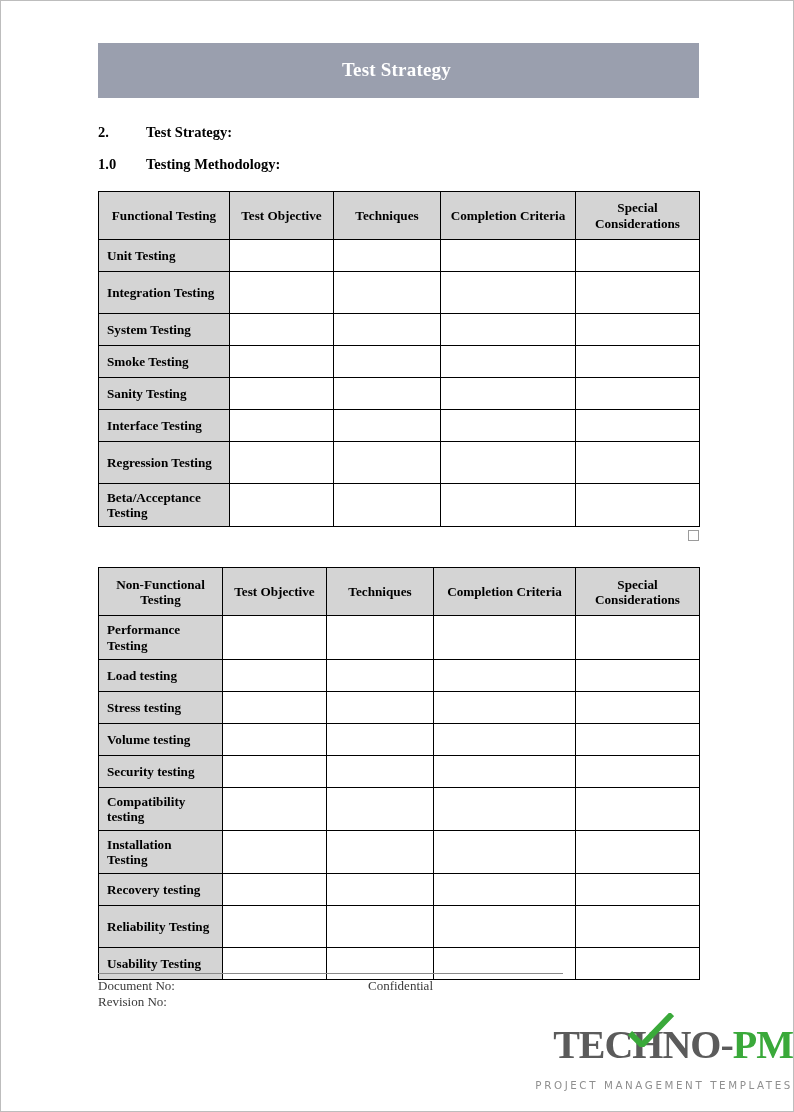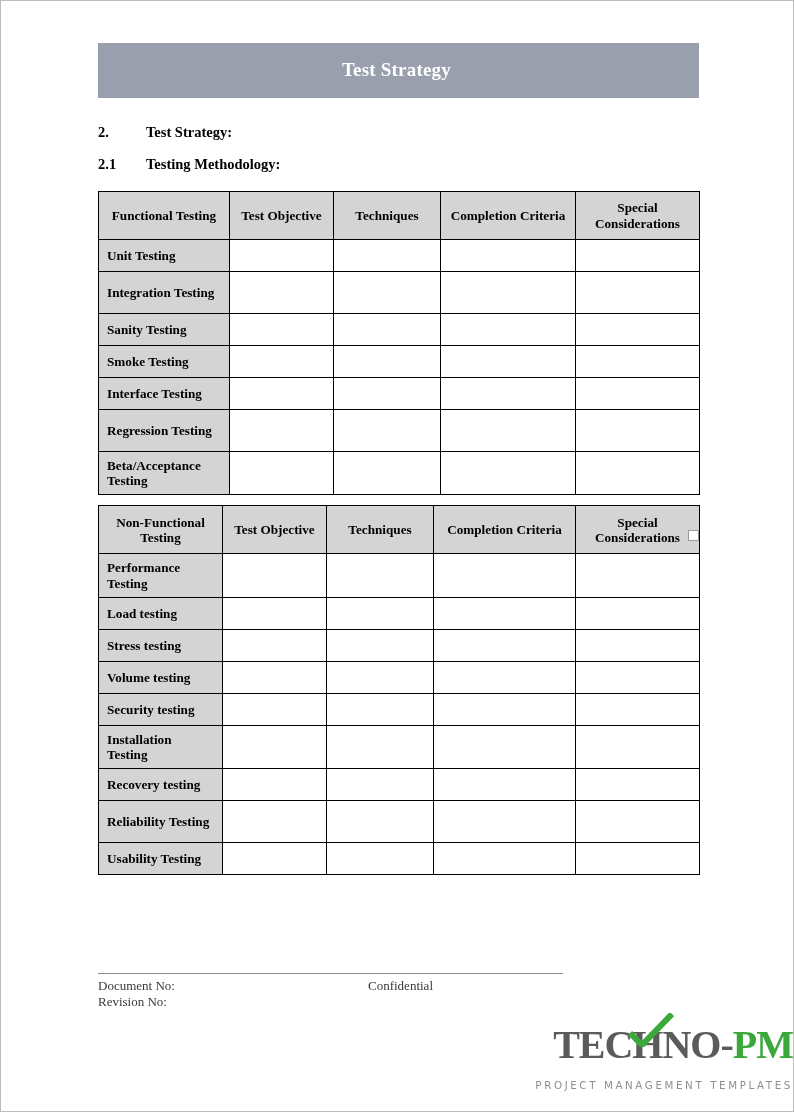--- a/index.html
+++ b/index.html
@@ -57,21 +57,21 @@
   .h-2 { margin-top: 26px; }
   .h-21 { margin-top: 15px; }
 
   
   table {
     border-collapse: collapse;
     width: 601px;
     table-layout: fixed;
   }
   .tbl-1 { margin-top: 18px; }
-  .tbl-2 { margin-top: 10px; }
+  .tbl-2 { margin-top: 40px; }
   table td, table th {
     border: 1px solid #000000;
     font-size: 13.2px;
     vertical-align: middle;
     padding: 6px 8px;
     box-sizing: border-box;
   }
   thead th {
     background: #d4d4d4;
     font-weight: bold;
@@ -174,21 +174,21 @@
   <div class="content">
 
     <div class="title-banner">Test Strategy</div>
 
     <div class="heading-row h-2">
       <div class="num">2.</div>
       <div class="txt">Test Strategy:</div>
     </div>
 
     <div class="heading-row h-21">
-      <div class="num">2.1</div>
+      <div class="num">1.0</div>
       <div class="txt">Testing Methodology:</div>
     </div>
 
     <table class="tbl-1">
       <colgroup>
         <col style="width:131px">
         <col style="width:104px">
         <col style="width:107px">
         <col style="width:135px">
         <col style="width:124px">
@@ -211,28 +211,35 @@
           <td class="blank"></td>
         </tr>
         <tr class="tall">
           <td class="rowhead">Integration Testing</td>
           <td class="blank"></td>
           <td class="blank"></td>
           <td class="blank"></td>
           <td class="blank"></td>
         </tr>
         <tr>
+          <td class="rowhead">System Testing</td>
+          <td class="blank"></td>
+          <td class="blank"></td>
+          <td class="blank"></td>
+          <td class="blank"></td>
+        </tr>
+        <tr>
+          <td class="rowhead">Smoke Testing</td>
+          <td class="blank"></td>
+          <td class="blank"></td>
+          <td class="blank"></td>
+          <td class="blank"></td>
+        </tr>
+        <tr>
           <td class="rowhead">Sanity Testing</td>
-          <td class="blank"></td>
-          <td class="blank"></td>
-          <td class="blank"></td>
-          <td class="blank"></td>
-        </tr>
-        <tr>
-          <td class="rowhead">Smoke Testing</td>
           <td class="blank"></td>
           <td class="blank"></td>
           <td class="blank"></td>
           <td class="blank"></td>
         </tr>
         <tr>
           <td class="rowhead">Interface Testing</td>
           <td class="blank"></td>
           <td class="blank"></td>
           <td class="blank"></td>
@@ -298,20 +305,27 @@
         </tr>
         <tr>
           <td class="rowhead">Volume testing</td>
           <td class="blank"></td>
           <td class="blank"></td>
           <td class="blank"></td>
           <td class="blank"></td>
         </tr>
         <tr>
           <td class="rowhead">Security testing</td>
+          <td class="blank"></td>
+          <td class="blank"></td>
+          <td class="blank"></td>
+          <td class="blank"></td>
+        </tr>
+        <tr class="tall">
+          <td class="rowhead">Compatibility testing</td>
           <td class="blank"></td>
           <td class="blank"></td>
           <td class="blank"></td>
           <td class="blank"></td>
         </tr>
         <tr class="tall">
           <td class="rowhead">Installation Testing</td>
           <td class="blank"></td>
           <td class="blank"></td>
           <td class="blank"></td>

